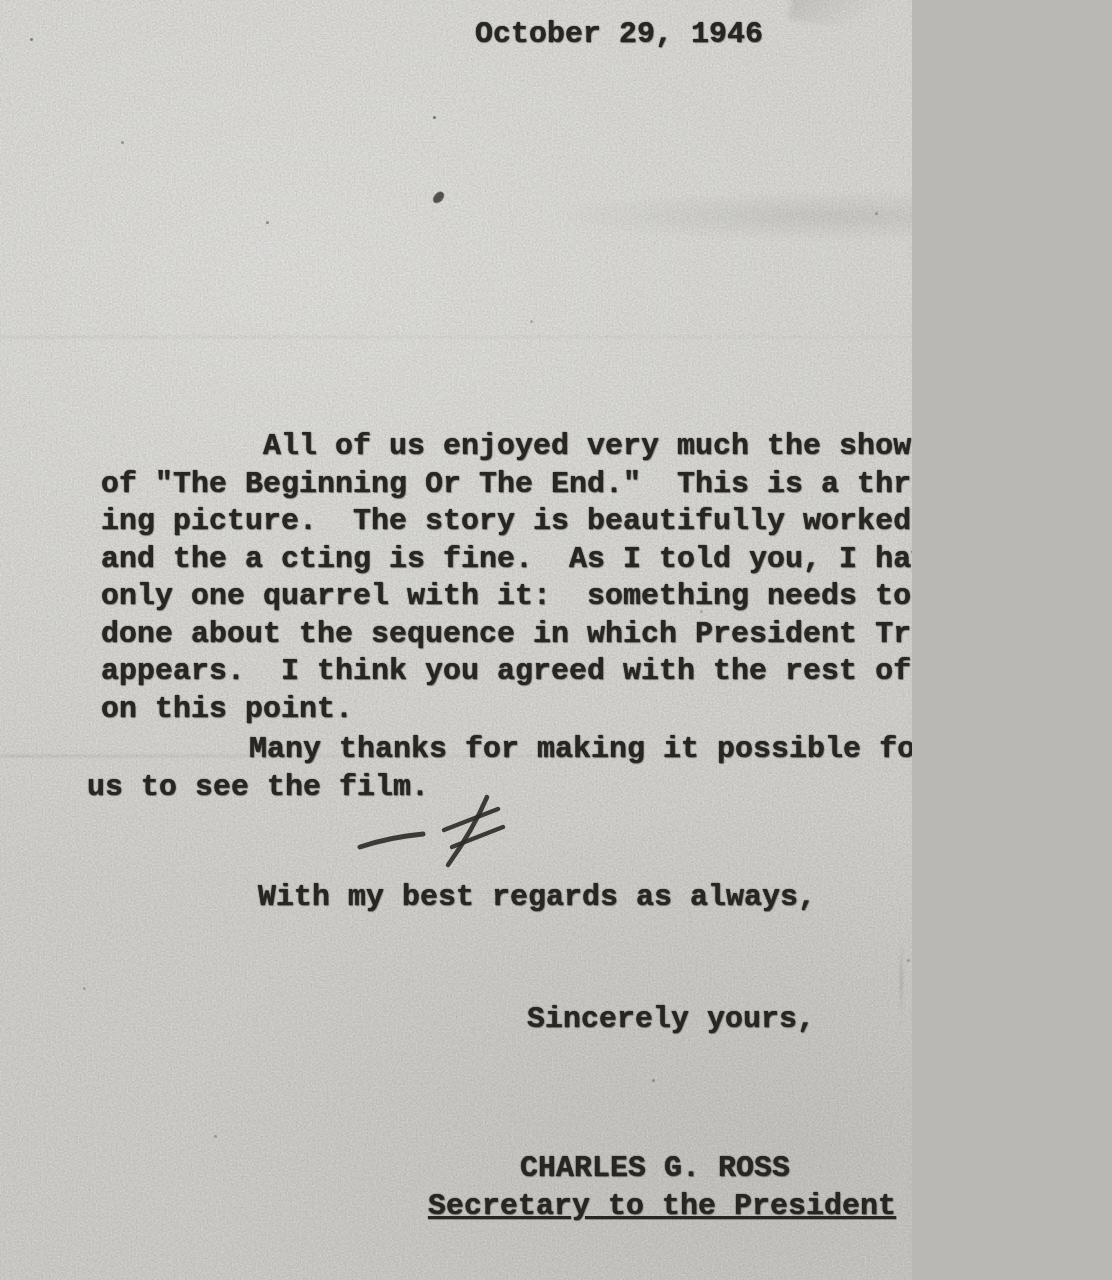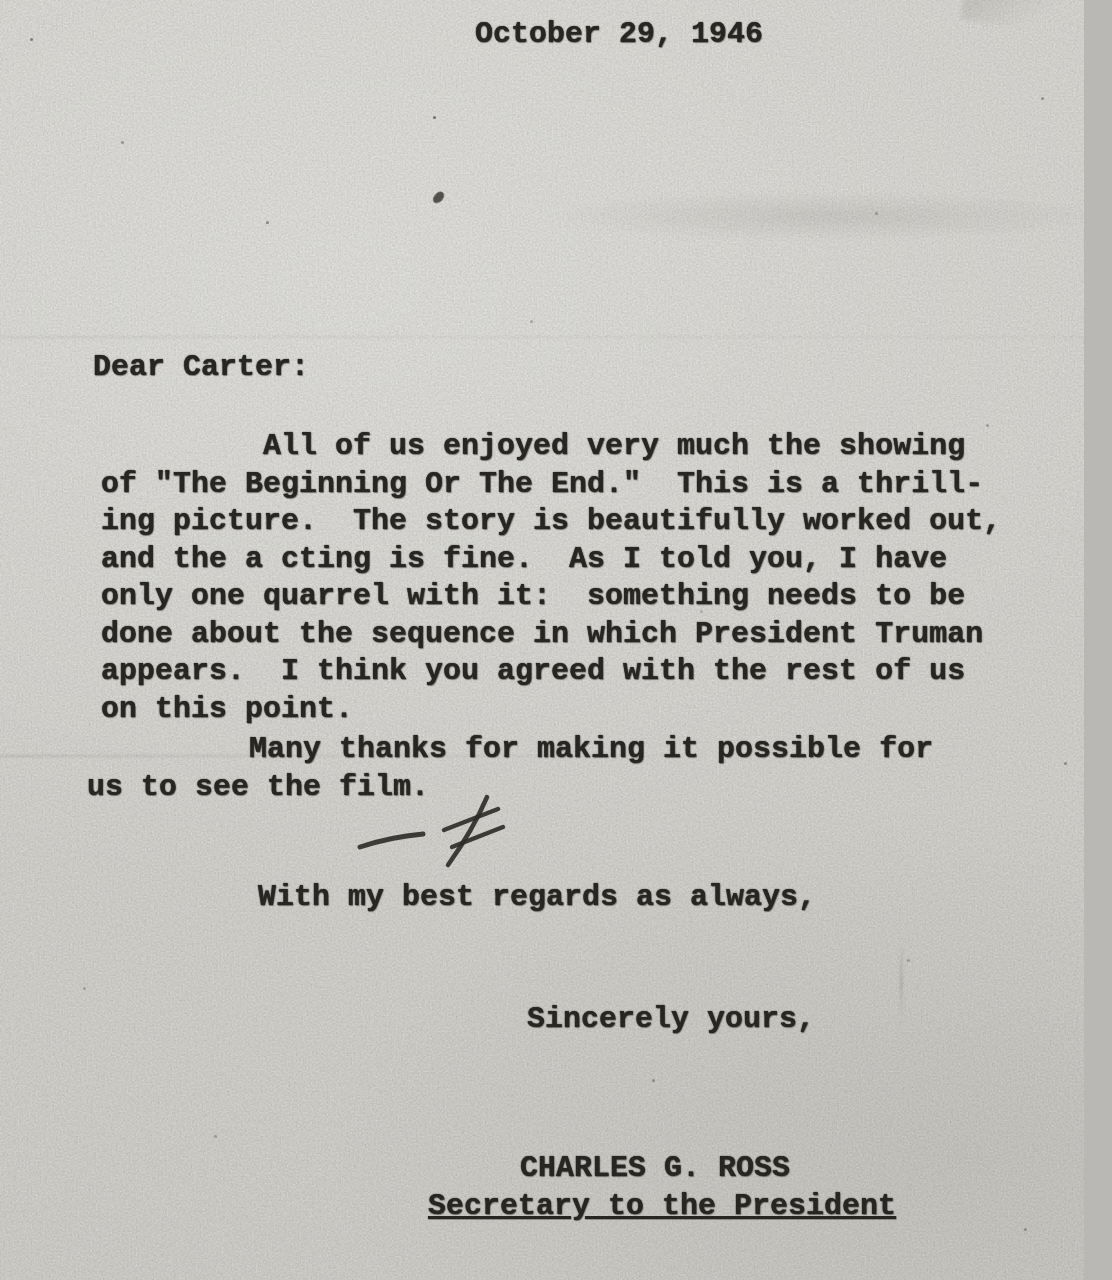--- a/index.html
+++ b/index.html
@@ -2,21 +2,21 @@
 <html><head>
 <meta charset="utf-8">
 <style>
   html, body {
     margin: 0;
     padding: 0;
     background: #b9b8b4;
   }
   .page {
     position: relative;
-    width: 1084px;
+    width: 912px;
     height: 1280px;
     overflow: hidden;
     background:
       radial-gradient(1500px 1000px at 32% 22%, rgba(255,255,255,0.30), rgba(255,255,255,0) 62%),
       radial-gradient(900px 500px at 88% 90%, rgba(105,103,98,0.10), rgba(105,103,98,0) 70%),
       linear-gradient(180deg, #dbdad6 0%, #d8d7d3 55%, #d4d3cf 100%);
     font-family: "Liberation Mono", "DejaVu Sans Mono", monospace;
   }
   .typed {
     position: absolute;
@@ -146,21 +146,20 @@
   <div class="smudge-band"></div>
   <div class="crease-h1"></div>
   <div class="crease-h2"></div>
   <div class="crease-corner"></div>
   <div class="streak-v"></div>
   <div class="specks"></div>
   <div class="ink-speck"></div>
 
   <div class="typed date">October 29, 1946</div>
 
-  <div class="typed salutation">Dear Carter:</div>
 
   <div class="typed para-1">         All of us enjoyed very much the showing
 of "The Beginning Or The End."  This is a thrill-
 ing picture.  The story is beautifully worked out,
 and the a cting is fine.  As I told you, I have
 only one quarrel with it:  something needs to be
 done about the sequence in which President Truman
 appears.  I think you agreed with the rest of us
 on this point.</div>
 

